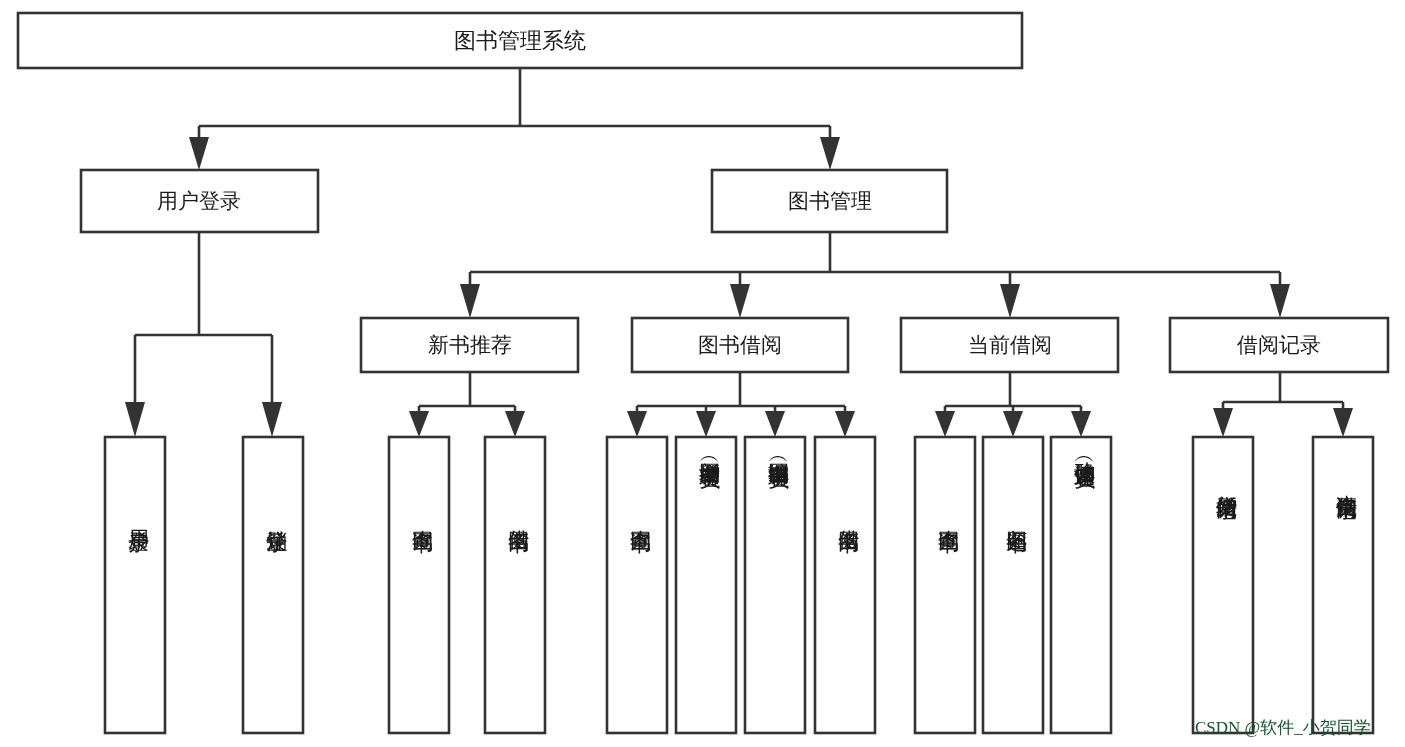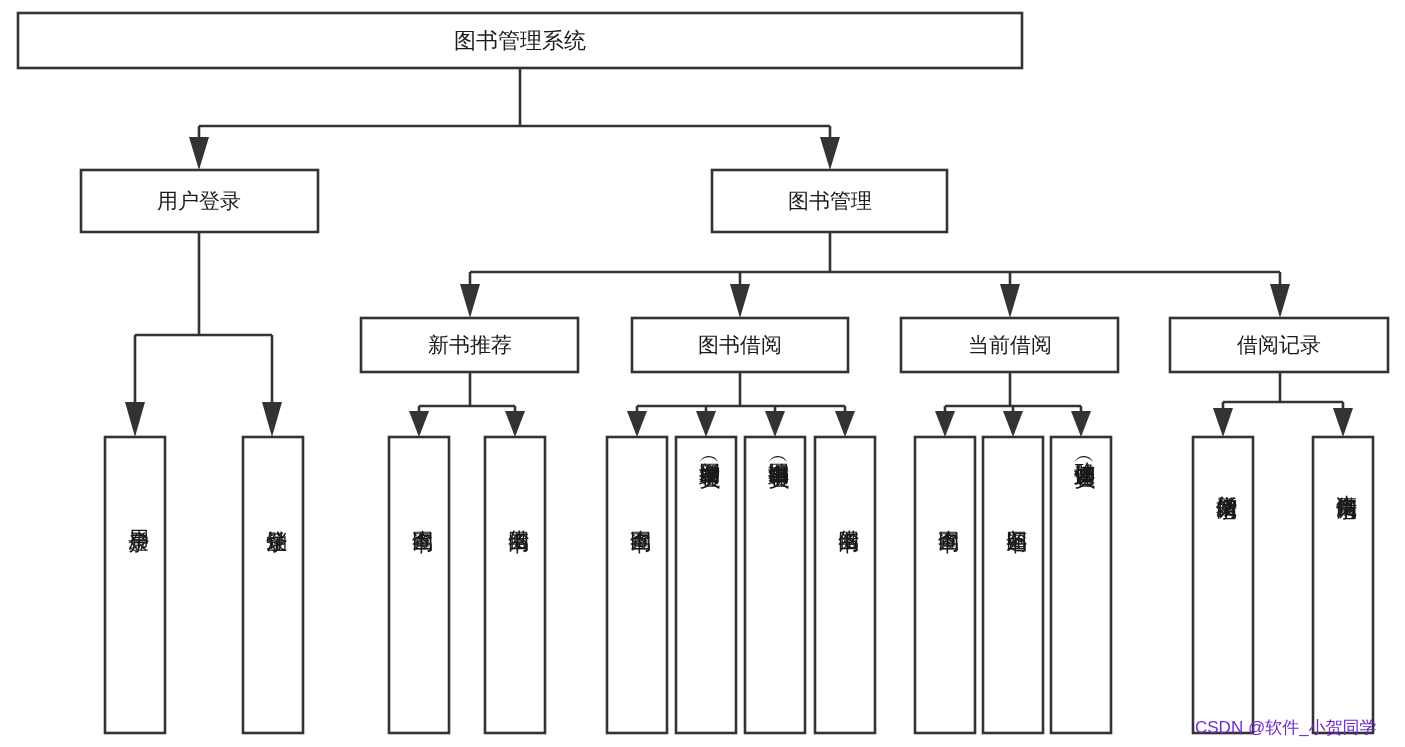--- a/index.html
+++ b/index.html
@@ -63,23 +63,23 @@
     color: #1a1a1a;
     writing-mode: vertical-rl;
     text-orientation: upright;
     letter-spacing: 1px;
     white-space: nowrap;
     text-align: left;
     pointer-events: none;
   }
   .watermark {
     position: absolute;
-    font-family: Liberation Sans, sans-serif;
+    font-family: Liberation Serif, serif;
     font-size: 17px;
-    color: #6d28d9;
+    color: #14532d;
     white-space: nowrap;
   }
 </style>
 </head>
 <body>
 
 <div id="diagram-root">
 
   <svg id="tree-svg" viewBox="0 0 1405 747">
 

